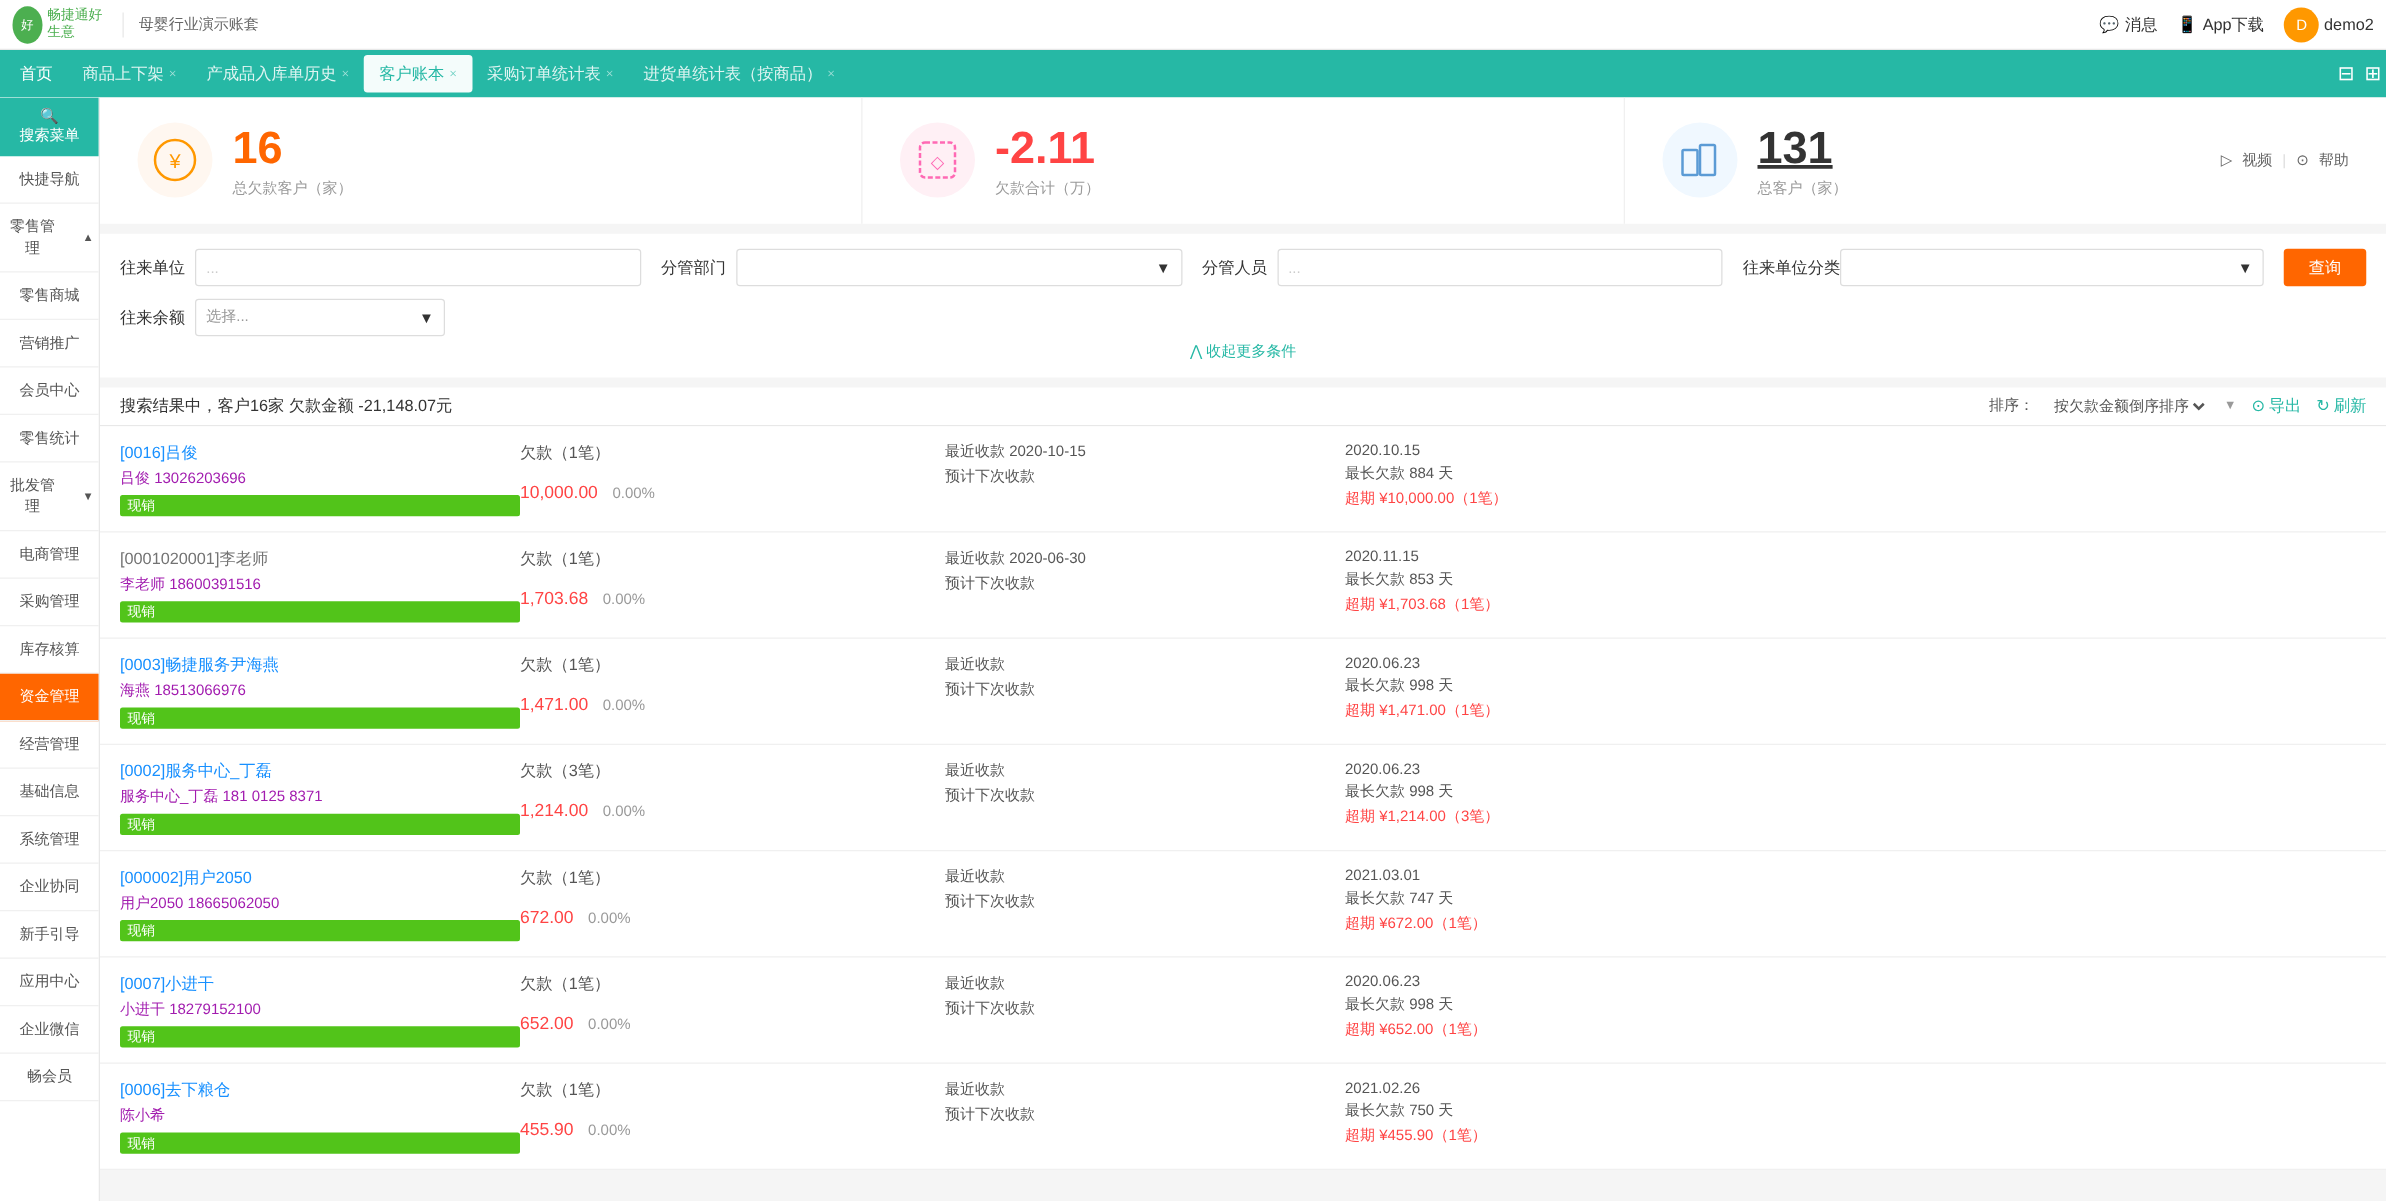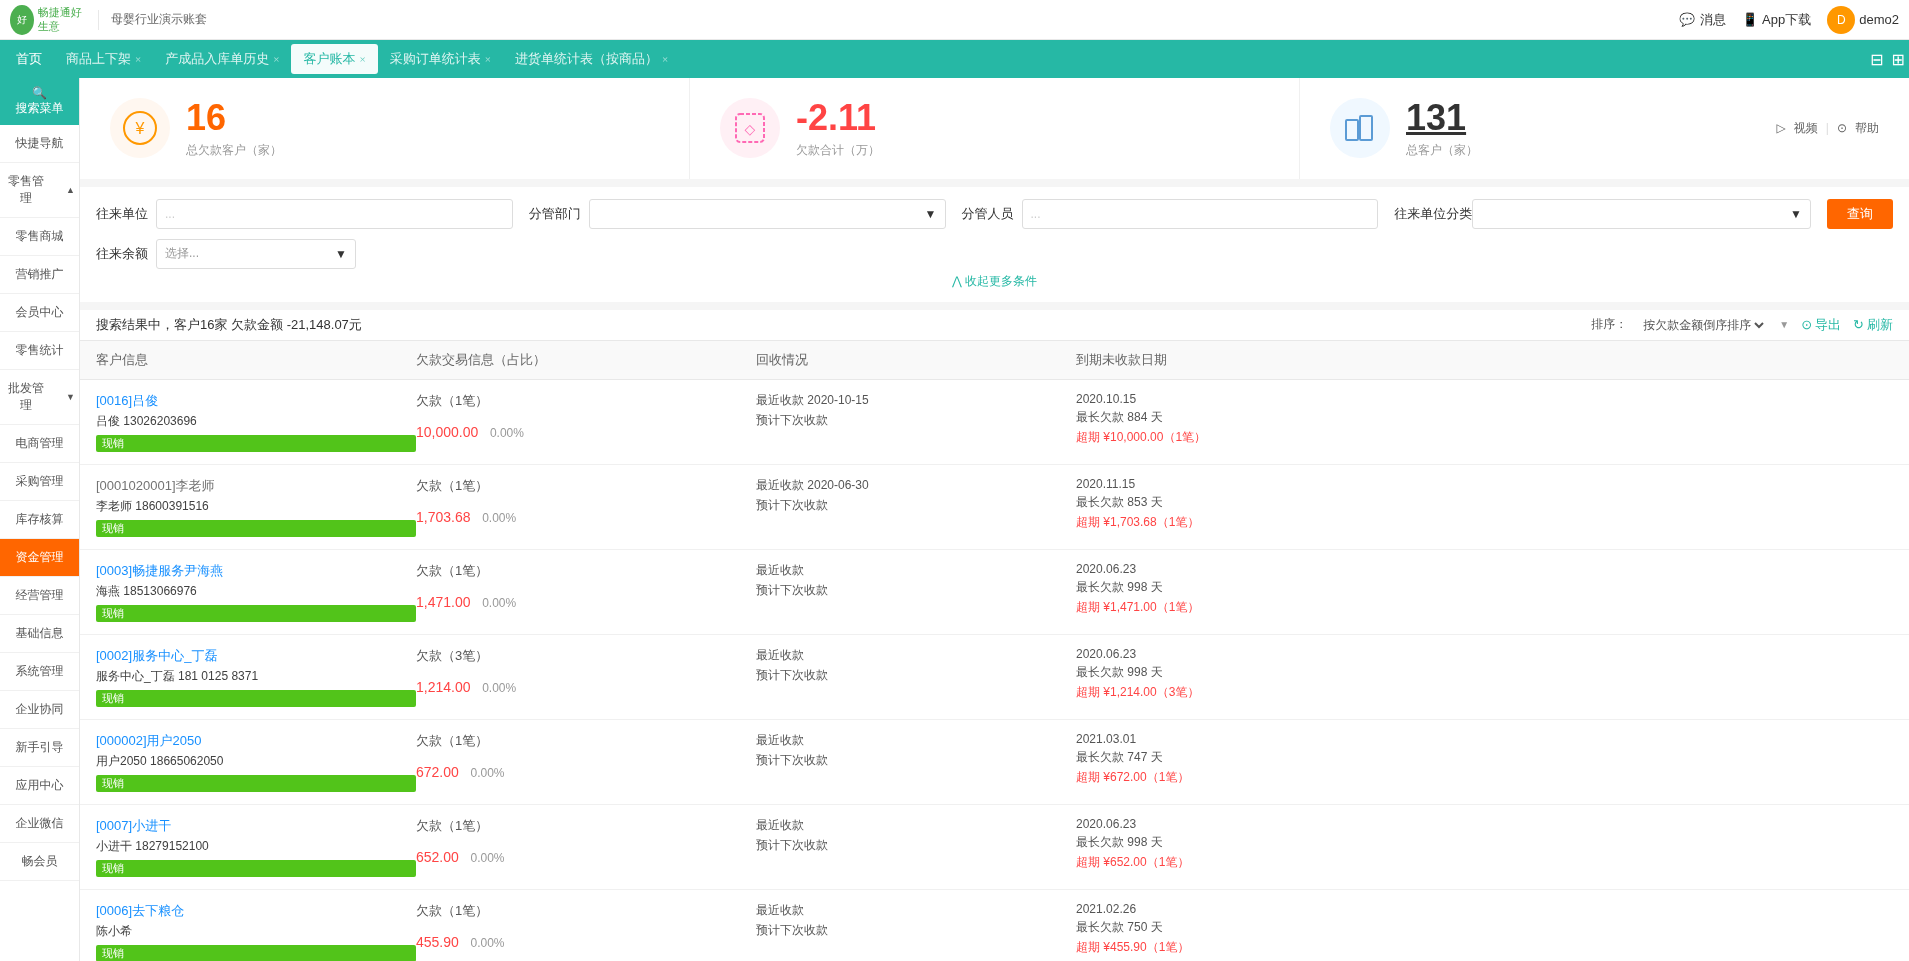--- a/index.html
+++ b/index.html
@@ -68,21 +68,21 @@
     .result-actions { display: flex; align-items: center; gap: 12px; font-size: 13px; color: #555; }
     .sort-select { border: none; background: transparent; font-size: 12px; color: #555; cursor: pointer; }
     .action-btn { color: #26b8a5; cursor: pointer; display: flex; align-items: center; gap: 3px; }
 
     
     .data-table { background: #fff; width: 100%; }
     .table-header { display: grid; grid-template-columns: 320px 340px 320px 1fr; padding: 10px 16px; background: #f9f9f9; border-bottom: 1px solid #e8e8e8; font-size: 13px; color: #666; font-weight: 500; }
     .table-row-item { border-bottom: 1px solid #f0f0f0; padding: 12px 16px; display: grid; grid-template-columns: 320px 340px 320px 1fr; align-items: start; }
     
     .customer-info { display: flex; flex-direction: column; gap: 3px; justify-content: center; }
-    .customer-sub { font-size: 12px; color: #404040; }
+    .customer-sub { font-size: 12px; color: #a21caf; }
     .customer-tag { display: inline-block; background: #52c41a; color: white; font-size: 11px; padding: 1px 6px; border-radius: 2px; margin-top: 2px; }
 
     .debt-info { display: flex; flex-direction: column; gap: 14px; }
     .debt-count { font-size: 13px; color: #555; }
     .debt-amount { color: #ff4444; font-size: 14px; font-weight: 500; }
     .debt-percent { font-size: 12px; color: #999; margin-left: 8px; }
 
     .recovery-info { display: flex; flex-direction: column; gap: 3px; font-size: 12px; color: #555; }
     
     .overdue-info { display: flex; flex-direction: column; gap: 3px; font-size: 12px; color: #555; }
@@ -320,26 +320,20 @@
           <span>导出</span>
         </div>
         <div class="action-btn">
           <span>↻</span>
           <span>刷新</span>
         </div>
       </div>
     </div>
 
     <div class="data-table">
-      <div class="table-header">
-        <div>客户信息</div>
-        <div>欠款交易信息（占比）</div>
-        <div>回收情况</div>
-        <div>到期未收款日期</div>
-      </div>
 
       <div class="table-row-item">
         <div class="customer-info">
           <div style="color:#1890ff;cursor:pointer;font-size:13px;">
             <span>[0016]</span><span>吕俊</span>
           </div>
           <div class="customer-sub">吕俊  13026203696</div>
           <span class="customer-tag">现销</span>
         </div>
         <div class="debt-info">

